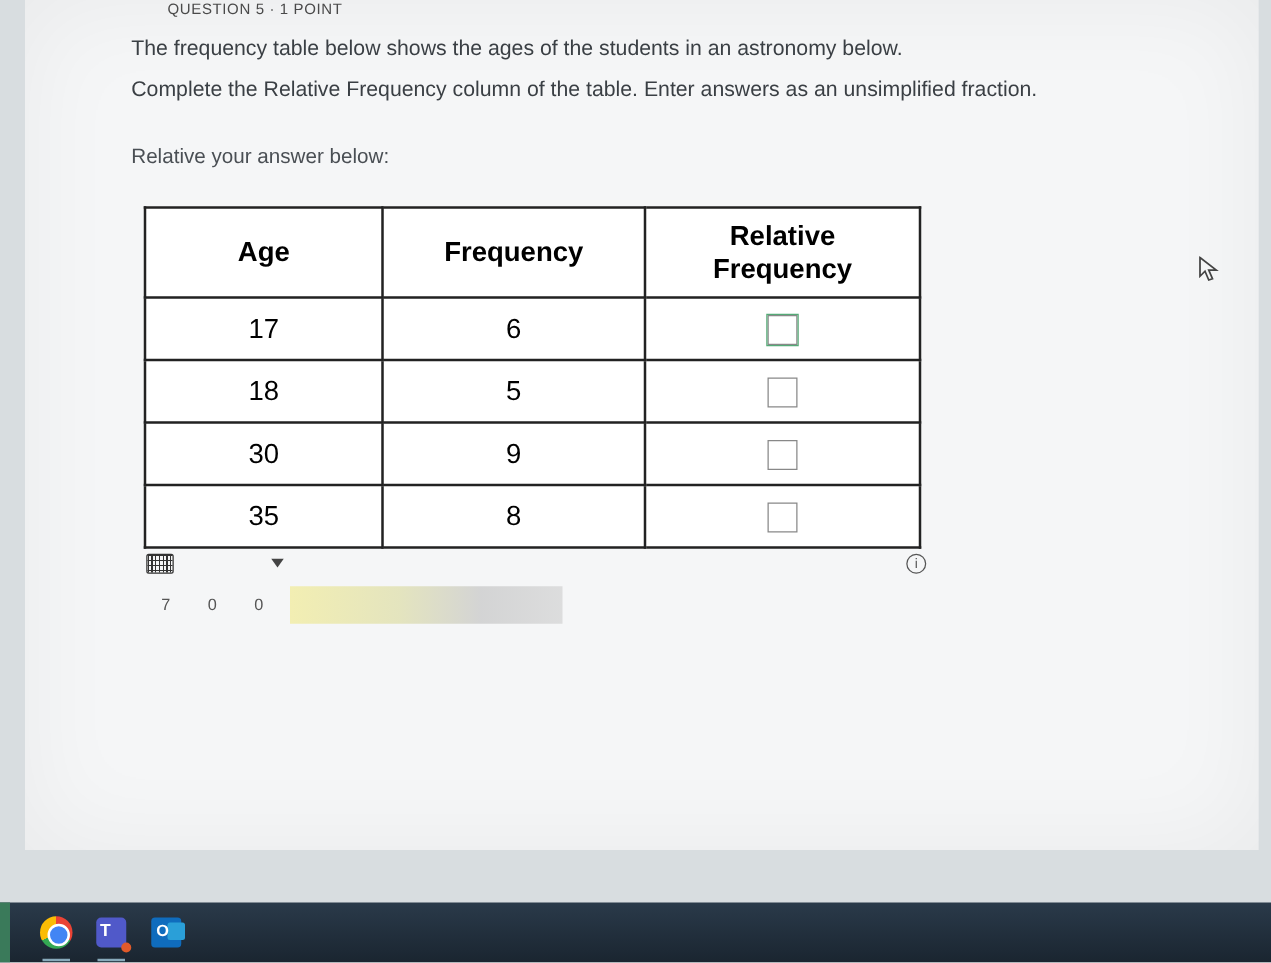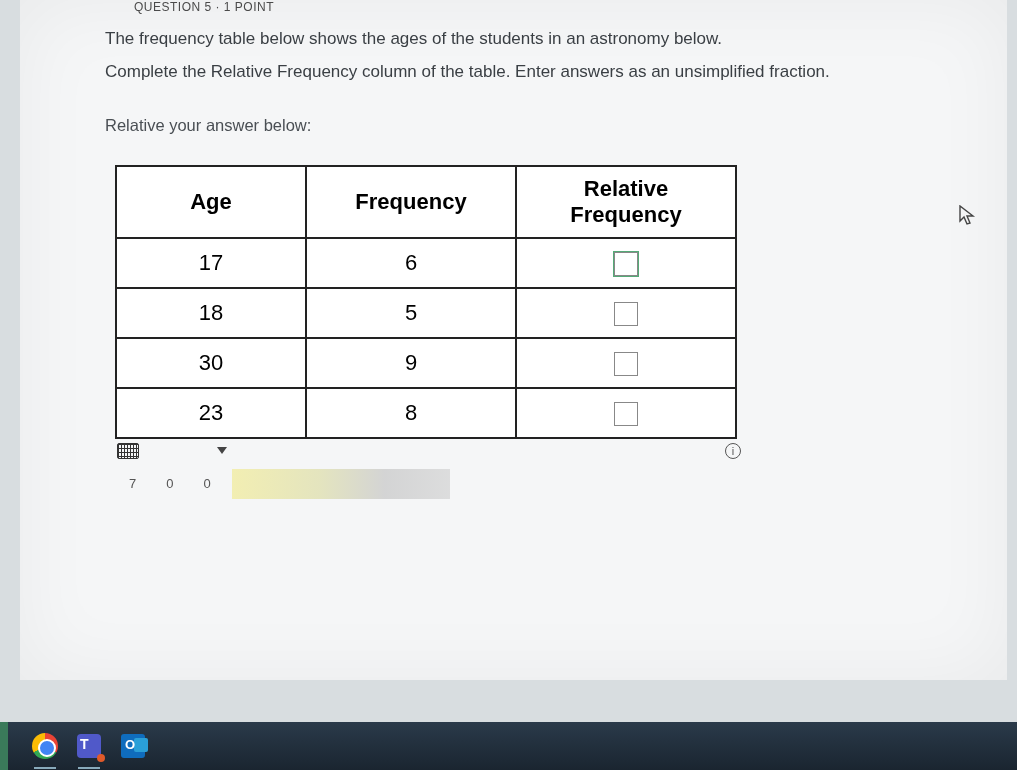--- a/index.html
+++ b/index.html
@@ -230,21 +230,21 @@
           <td>18</td>
           <td>5</td>
           <td><span class="input-box"></span></td>
         </tr>
         <tr>
           <td>30</td>
           <td>9</td>
           <td><span class="input-box"></span></td>
         </tr>
         <tr>
-          <td>23</td>
+          <td>35</td>
           <td>8</td>
           <td><span class="input-box"></span></td>
         </tr>
       </tbody>
     </table>
 
     <div class="under-row">
       <div class="kbd-icon"></div>
       <div class="dropdown-caret"></div>
       <div class="info-icon">i</div>

